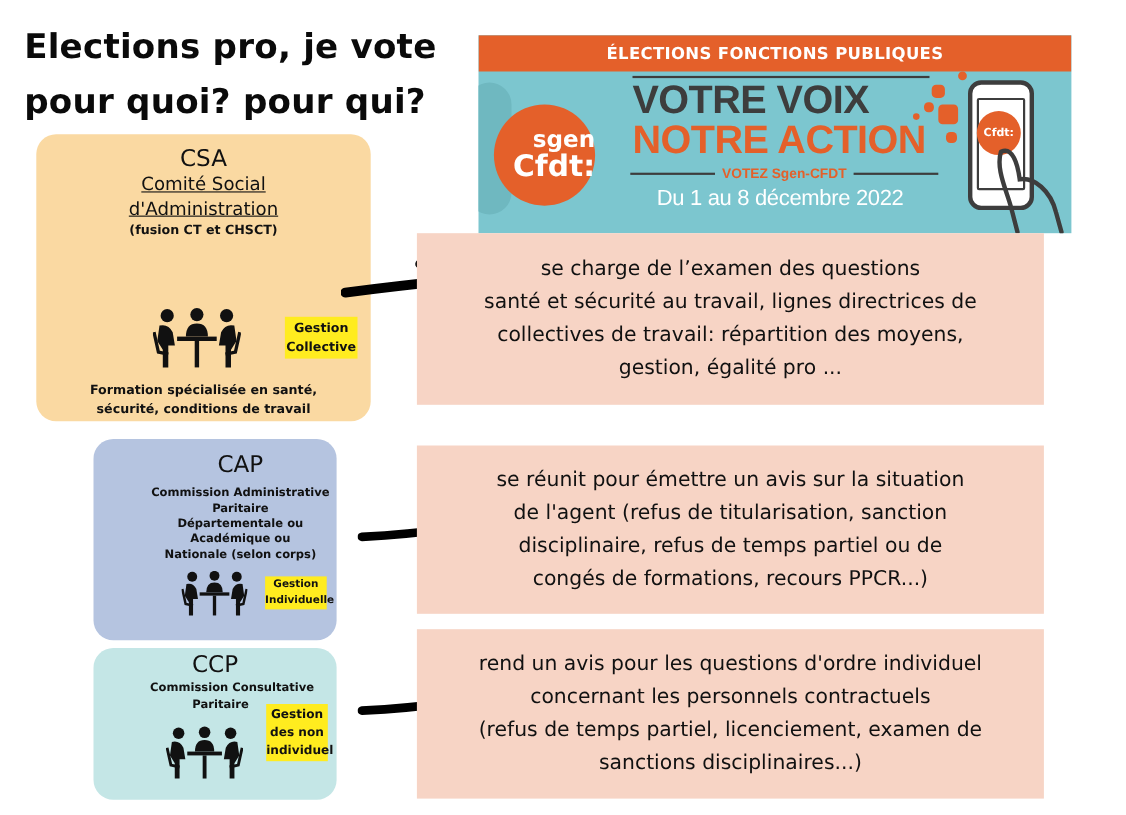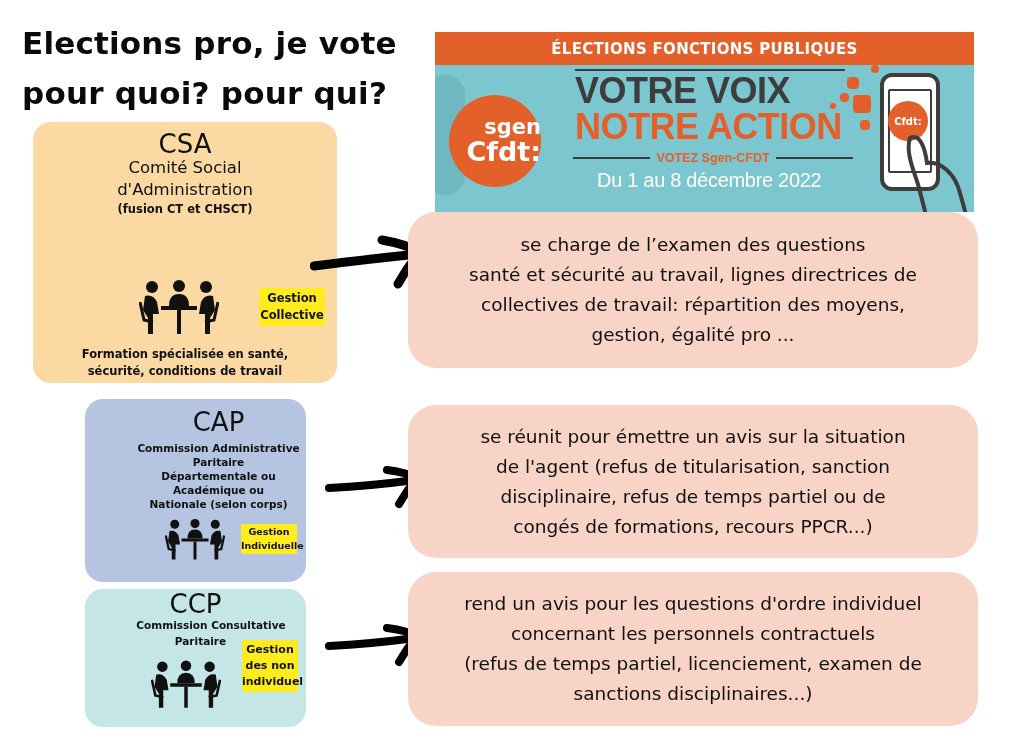--- a/index.html
+++ b/index.html
@@ -32,31 +32,31 @@
   .phone .scr { position: absolute; left: 4px; top: 12px; right: 4px; bottom: 14px; border: 2px solid #3d3d3d; border-radius: 2px; }
   .phone .cfdt { position: absolute; left: 4px; top: 24px; width: 40px; height: 40px; border-radius: 50%; background: #e4602a; color: #fff; font-size: 10px; font-weight: bold; display: flex; align-items: center; justify-content: center; }
   .hand { position: absolute; left: 470px; top: 68px; }
 
   
   .box { position: absolute; border-radius: 18px; text-align: center; color: #111; }
   .csa { left: 33px; top: 122px; width: 304px; height: 261px; background: #fad9a2; }
   .cap { left: 85px; top: 399px; width: 221px; height: 183px; background: #b5c4e0; padding-left: 46px; }
   .ccp { left: 85px; top: 589px; width: 221px; height: 138px; background: #c4e6e6; }
 
-  .abbr { font-size: 26px; line-height: 26px; }
-  .full { font-size: 16.5px; line-height: 22px; }
+  .abbr { font-size: 21px; line-height: 26px; }
+  .full { font-size: 16.5px; line-height: 22px; text-decoration: underline; }
   .sub { font-size: 11.5px; line-height: 17px; font-weight: bold; }
   .sm-full { font-size: 10.5px; line-height: 14px; font-weight: bold; }
   .bottom-note { font-size: 11.5px; line-height: 17px; font-weight: bold; position: absolute; left: 0; right: 0; }
 
   .people { position: absolute; }
   .tag { position: absolute; background: #ffec1f; font-weight: bold; text-align: center; color: #111; }
 
   
-  .desc { position: absolute; left: 408px; width: 570px; background: #f7d4c5; display: flex; align-items: center; justify-content: center; text-align: center; font-size: 18.5px; line-height: 30px; color: #111; padding: 0 12px; border-radius: 28px; }
+  .desc { position: absolute; left: 379px; width: 570px; background: #f7d4c5; display: flex; align-items: center; justify-content: center; text-align: center; font-size: 18.5px; line-height: 30px; color: #111; padding: 0 12px; }
   .d1 { top: 212px; height: 156px; }
   .d2 { top: 405px; height: 153px; }
   .d3 { top: 572px; height: 154px; }
   .desc .line { display: block; white-space: nowrap; }
 
   .arrow { position: absolute; }
 </style>
 </head>
 <body>
 

